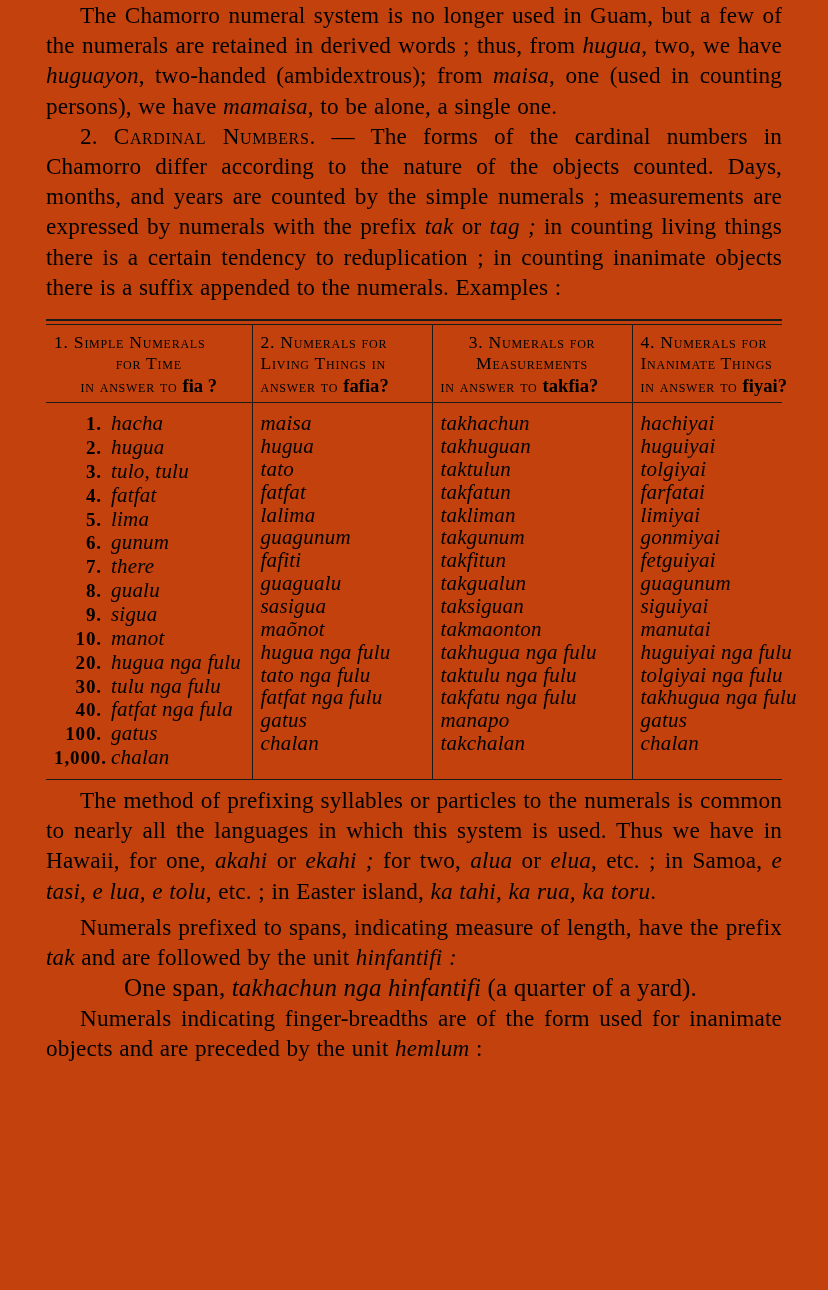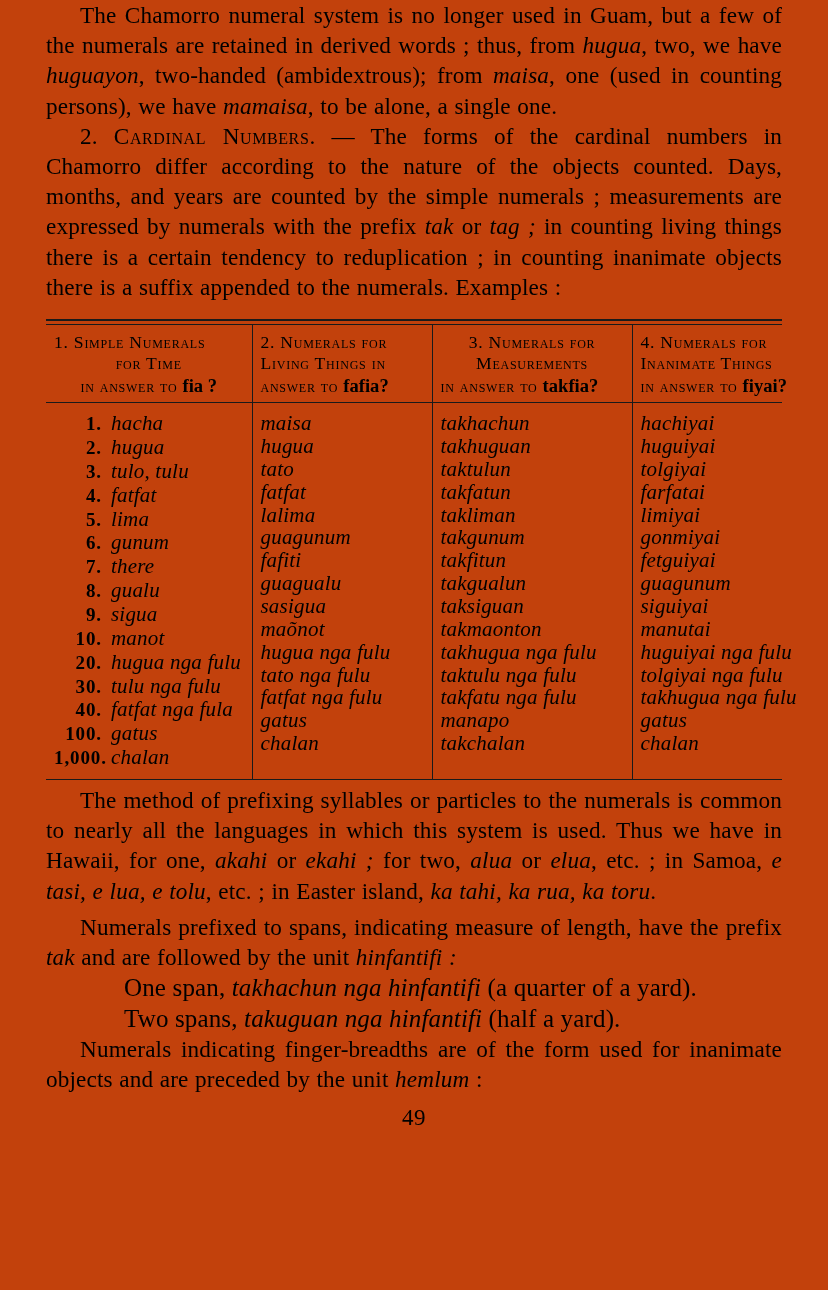--- a/index.html
+++ b/index.html
@@ -269,20 +269,18 @@
       <div class="rule-bottom"></div>
     </div>
 
     <p class="para indent"><span>The method of prefixing syllables or particles to the numerals is common to nearly all the languages in which this system is used. Thus we have in Hawaii, for one, </span><span class="it">akahi</span><span> or </span><span class="it">ekahi ;</span><span> for two, </span><span class="it">alua</span><span> or </span><span class="it">elua</span><span>, etc. ; in Samoa, </span><span class="it">e tasi, e lua, e tolu</span><span>, etc. ; in Easter island, </span><span class="it">ka tahi, ka rua, ka toru</span><span>.</span></p>
 
     <div class="spacer-sm"></div>
 
     <p class="para indent"><span>Numerals prefixed to spans, indicating measure of length, have the prefix </span><span class="it">tak</span><span> and are followed by the unit </span><span class="it">hinfantifi :</span></p>
 
     <p class="example"><span>One span, </span><span class="it">takhachun nga hinfantifi</span><span> (a quarter of a yard).</span></p>
-    <p class="example"><span>Two spans, </span><span class="it">takuguan nga hinfantifi</span><span> (half a yard).</span></p>
 
     <p class="para indent"><span>Numerals indicating finger-breadths are of the form used for inanimate objects and are preceded by the unit </span><span class="it">hemlum</span><span> :</span></p>
 
-    <div class="folio">49</div>
 
   </div>
 </div>
 
 </body></html>

